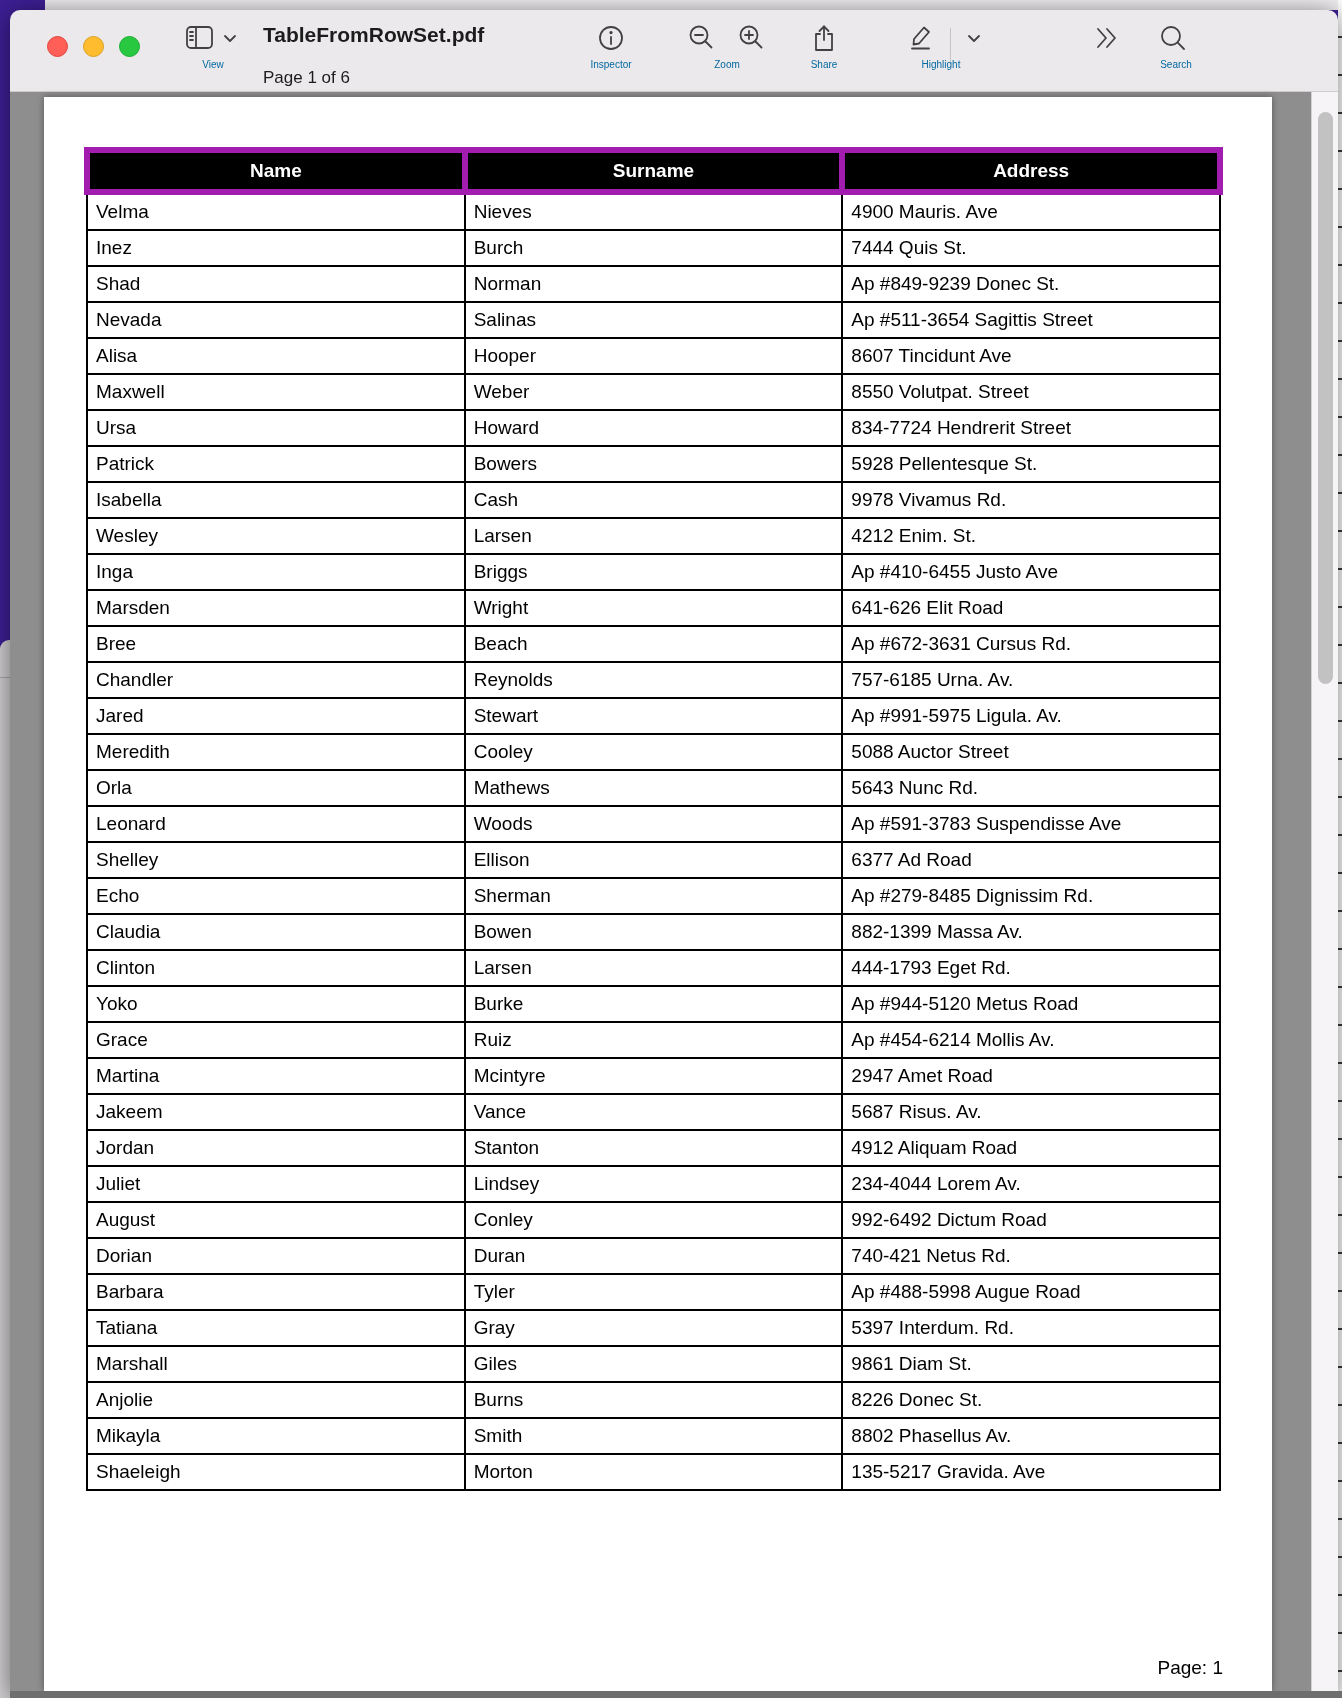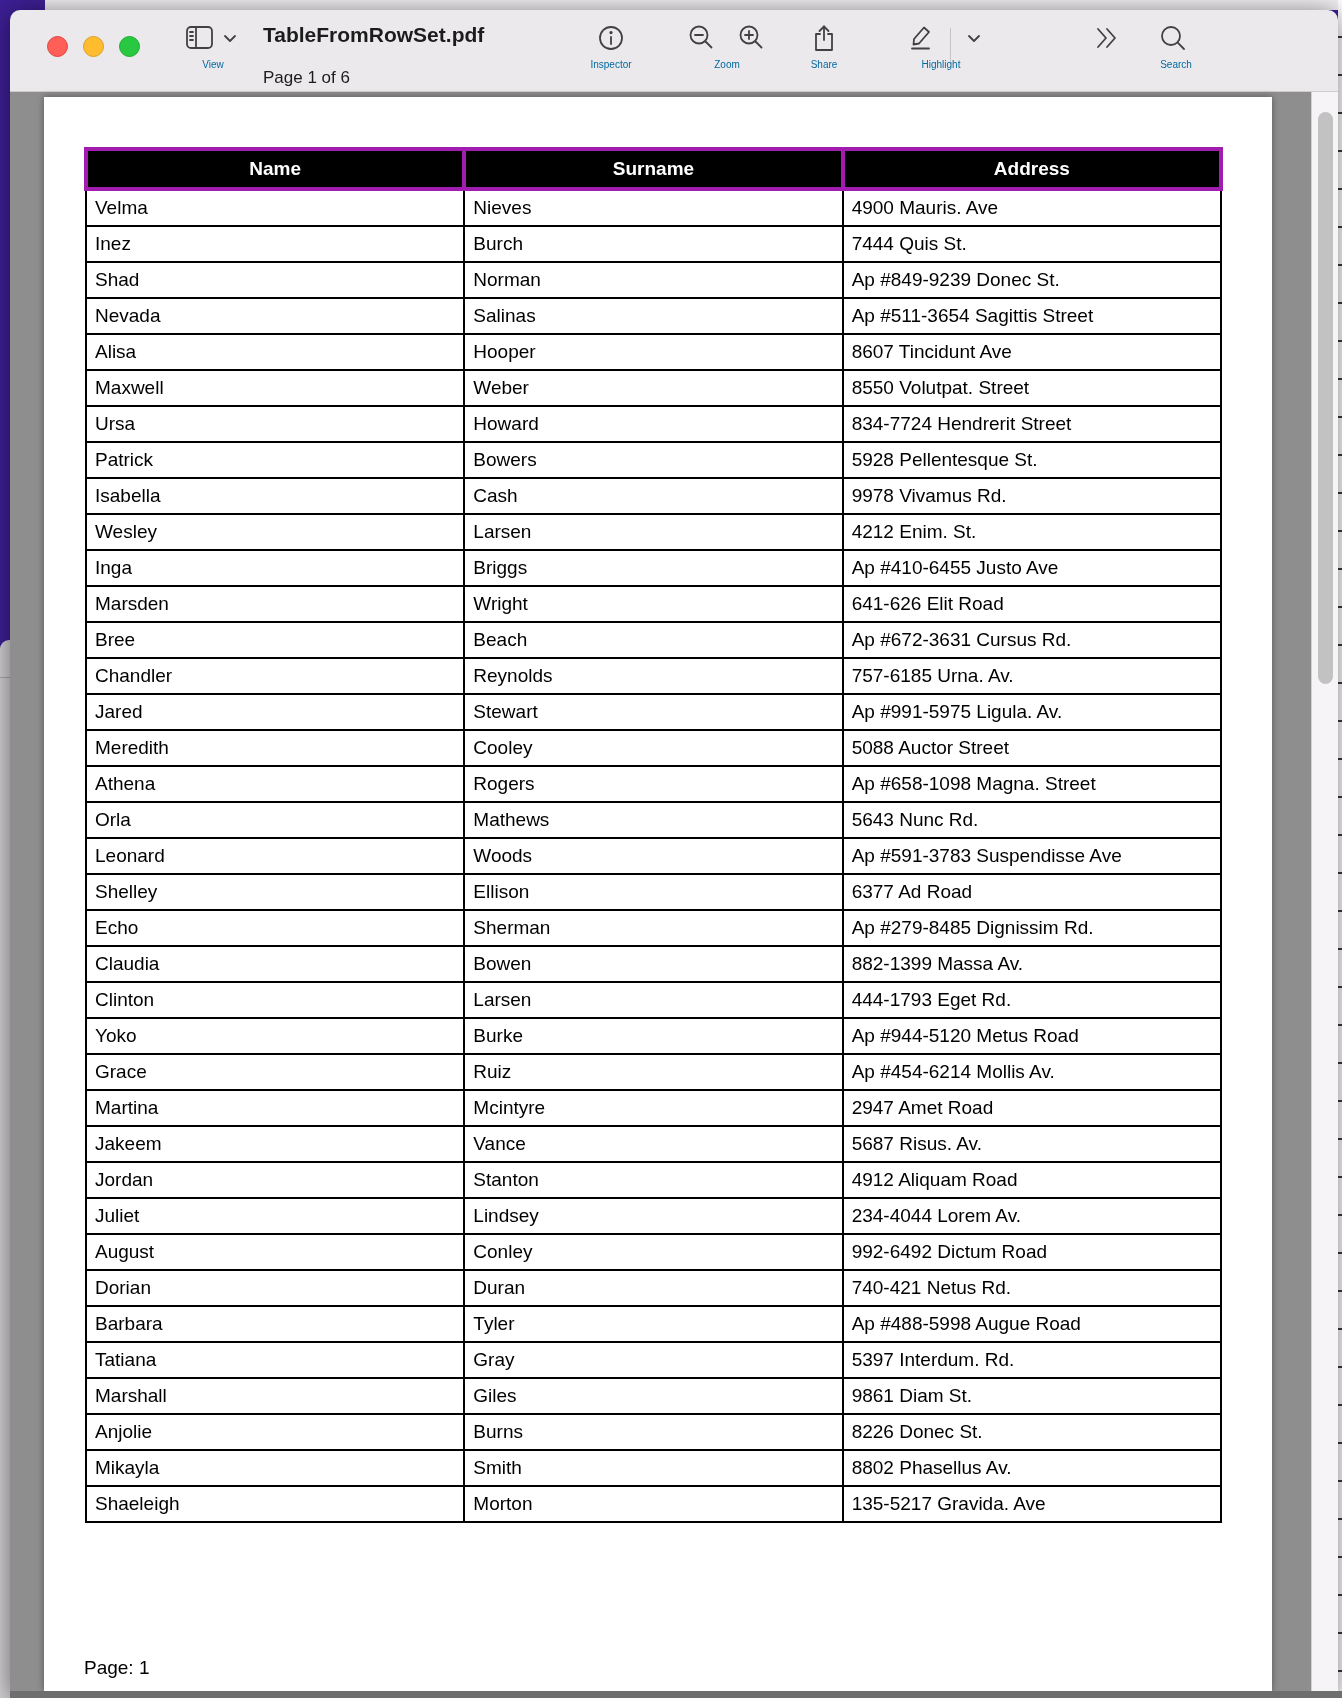--- a/index.html
+++ b/index.html
@@ -39,26 +39,26 @@
   svg.icon{stroke:#414141;fill:none;stroke-width:1.8;stroke-linecap:round;stroke-linejoin:round;}
 
   
   .content{position:absolute;left:0;top:82px;width:100%;height:1599px;background:#8e8e8e;}
   .page{position:absolute;left:34px;top:5px;width:1228px;height:1594px;background:#ffffff;
     box-shadow:0 0 7px rgba(0,0,0,.4);}
 
   table.data-table{position:absolute;left:40px;top:50px;width:1139px;
     border-collapse:collapse;table-layout:fixed;font-size:19px;color:#000;}
   .data-table th{background:#000;color:#fff;font-weight:bold;height:34px;
-    border:4px solid #a21caf;}
+    border:6px solid #a21caf;}
   .data-table td{height:34px;border:2px solid #000;padding:0 4px 0 8px;
     text-align:left;white-space:nowrap;overflow:hidden;}
 
   .page-footer{position:absolute;left:40px;top:1560px;width:1139px;
-    text-align:left;font-size:19px;color:#000;}
+    text-align:right;font-size:19px;color:#000;}
 
   
   .scrollbar-track{position:absolute;left:1301px;top:82px;width:27px;height:1599px;
     background:#f6f4f6;border-left:1px solid #d2d0d2;box-sizing:border-box;}
   .scrollbar-thumb{position:absolute;left:6px;top:20px;width:15px;height:572px;
     border-radius:8px;background:#c2c2c2;}
 </style>
 </head>
 <body>
 
@@ -241,25 +241,20 @@
     <td>Stewart</td>
     <td>Ap #991-5975 Ligula. Av.</td>
   </tr>
 
   <tr>
     <td>Meredith</td>
     <td>Cooley</td>
     <td>5088 Auctor Street</td>
   </tr>
 
-  <tr>
-    <td>Athena</td>
-    <td>Rogers</td>
-    <td>Ap #658-1098 Magna. Street</td>
-  </tr>
 
   <tr>
     <td>Orla</td>
     <td>Mathews</td>
     <td>5643 Nunc Rd.</td>
   </tr>
 
 
   <tr>
     <td>Leonard</td>

